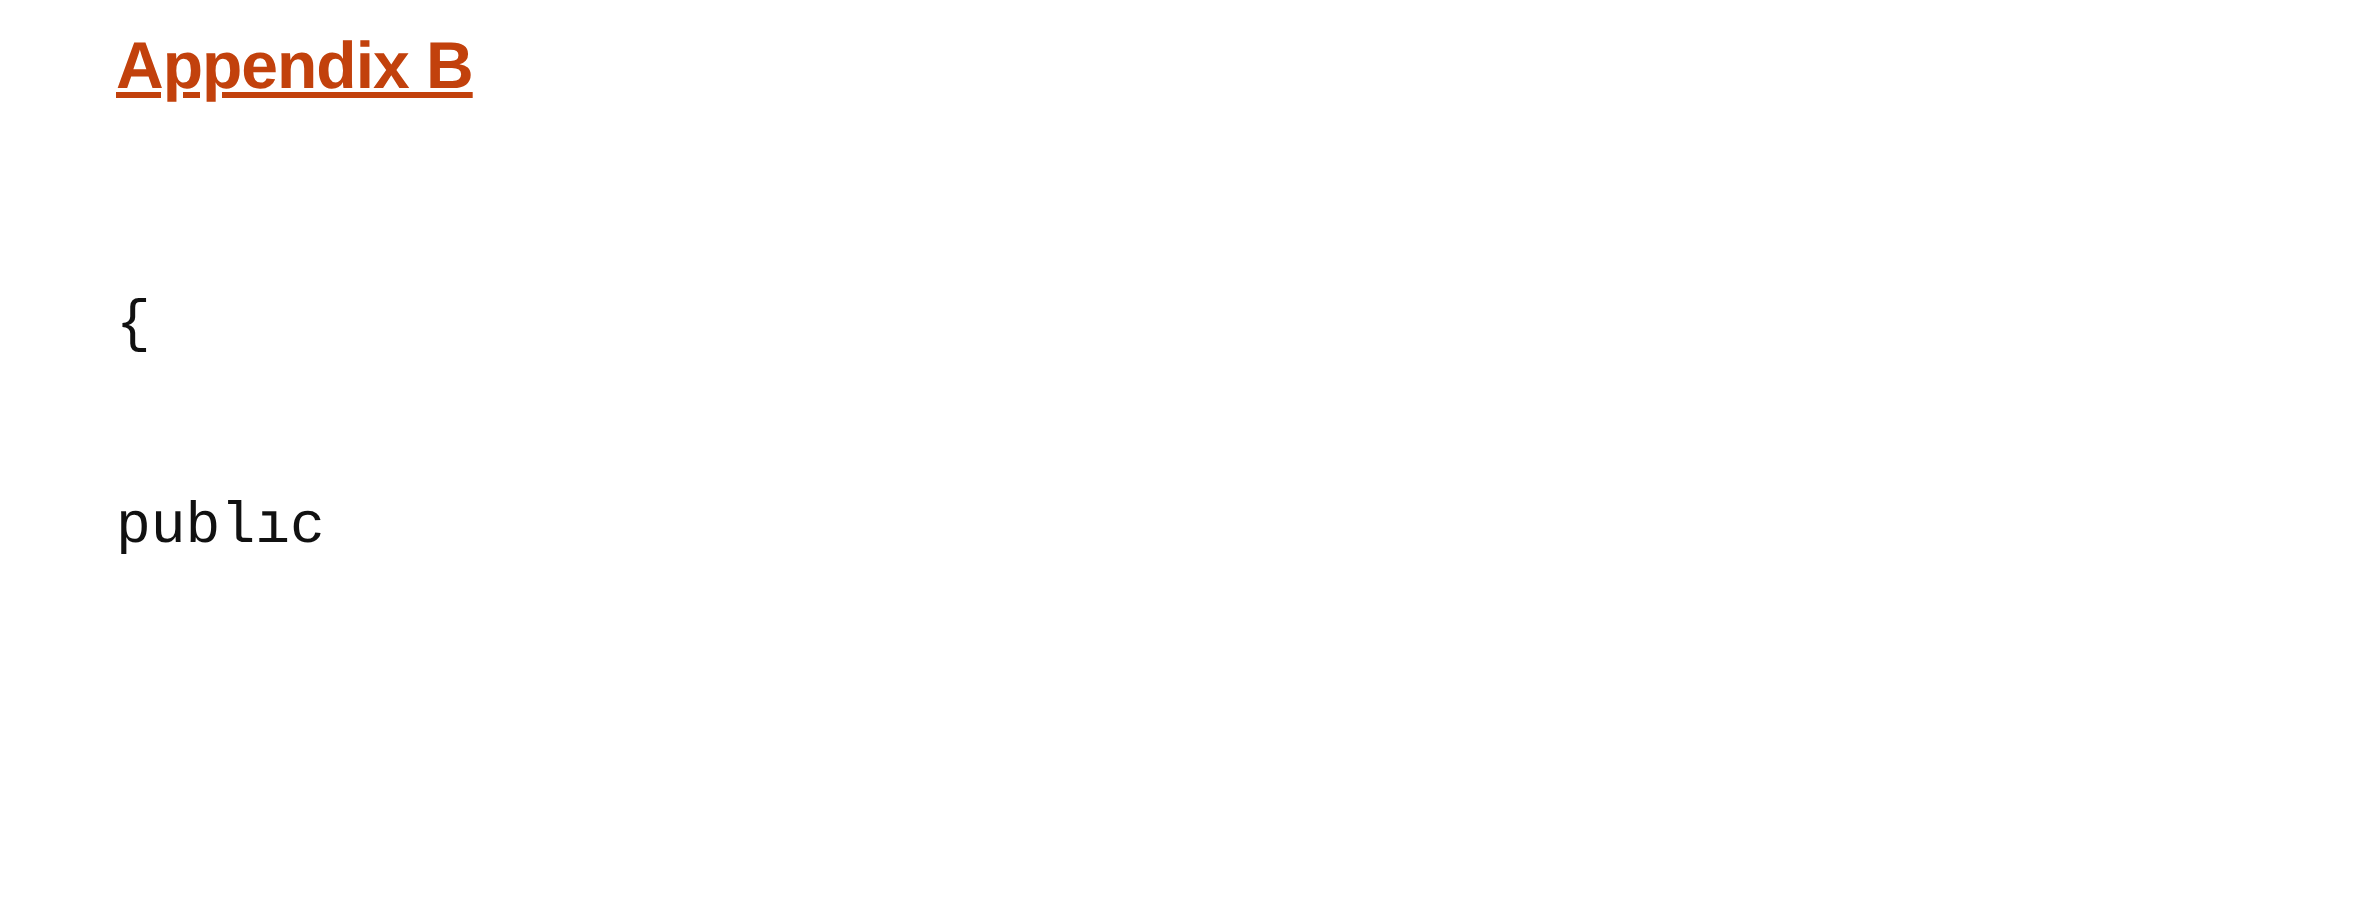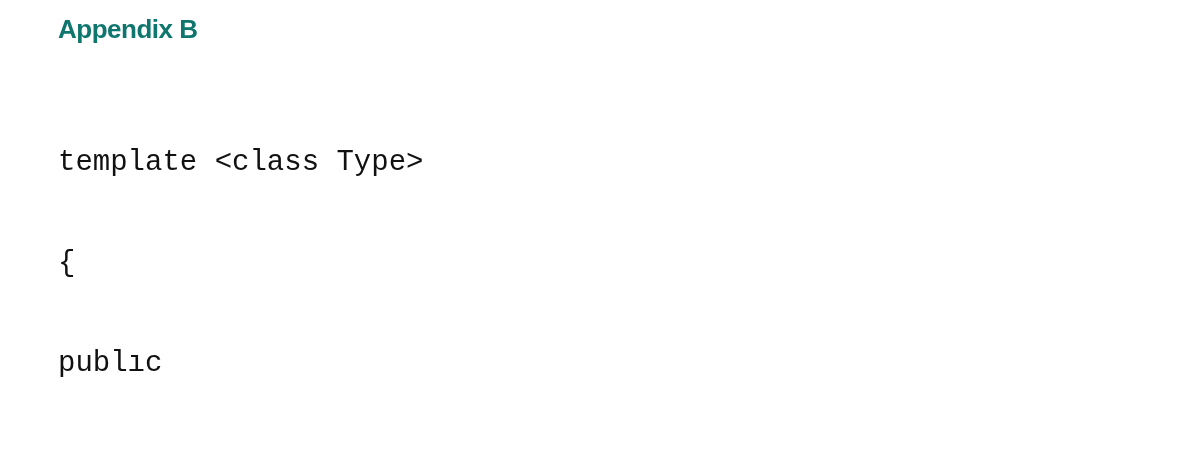--- a/index.html
+++ b/index.html
@@ -19,23 +19,24 @@
     inset: 0;
     background: #ffffff;
   }
   .heading {
     position: absolute;
     left: 58px;
     top: 14px;
     margin: 0;
     font-family: "Liberation Sans", "DejaVu Sans", sans-serif;
     font-weight: bold;
-    font-size: 26px;
+    font-size: 33px;
     letter-spacing: -0.5px;
-    color: #0f766e;
+    color: #c2410c;
+    text-decoration: underline;
   }
   .code-block {
     position: absolute;
     left: 58px;
     top: 79px;
     font-family: "Liberation Mono", "DejaVu Sans Mono", monospace;
     font-size: 29px;
     line-height: 33.5px;
     color: #111111;
     white-space: pre;
@@ -45,21 +46,20 @@
     white-space: pre;
   }
 </style>
 </head>
 <body>
 
 <div class="page">
   <h1 class="heading">Appendix B</h1>
 
   <div class="code-block">
-    <div class="code-line">template &lt;class Type&gt;</div>
     <div class="code-line">{</div>
     <div class="code-line">publıc</div>
     
     
     
     
     
     
     
   </div>

